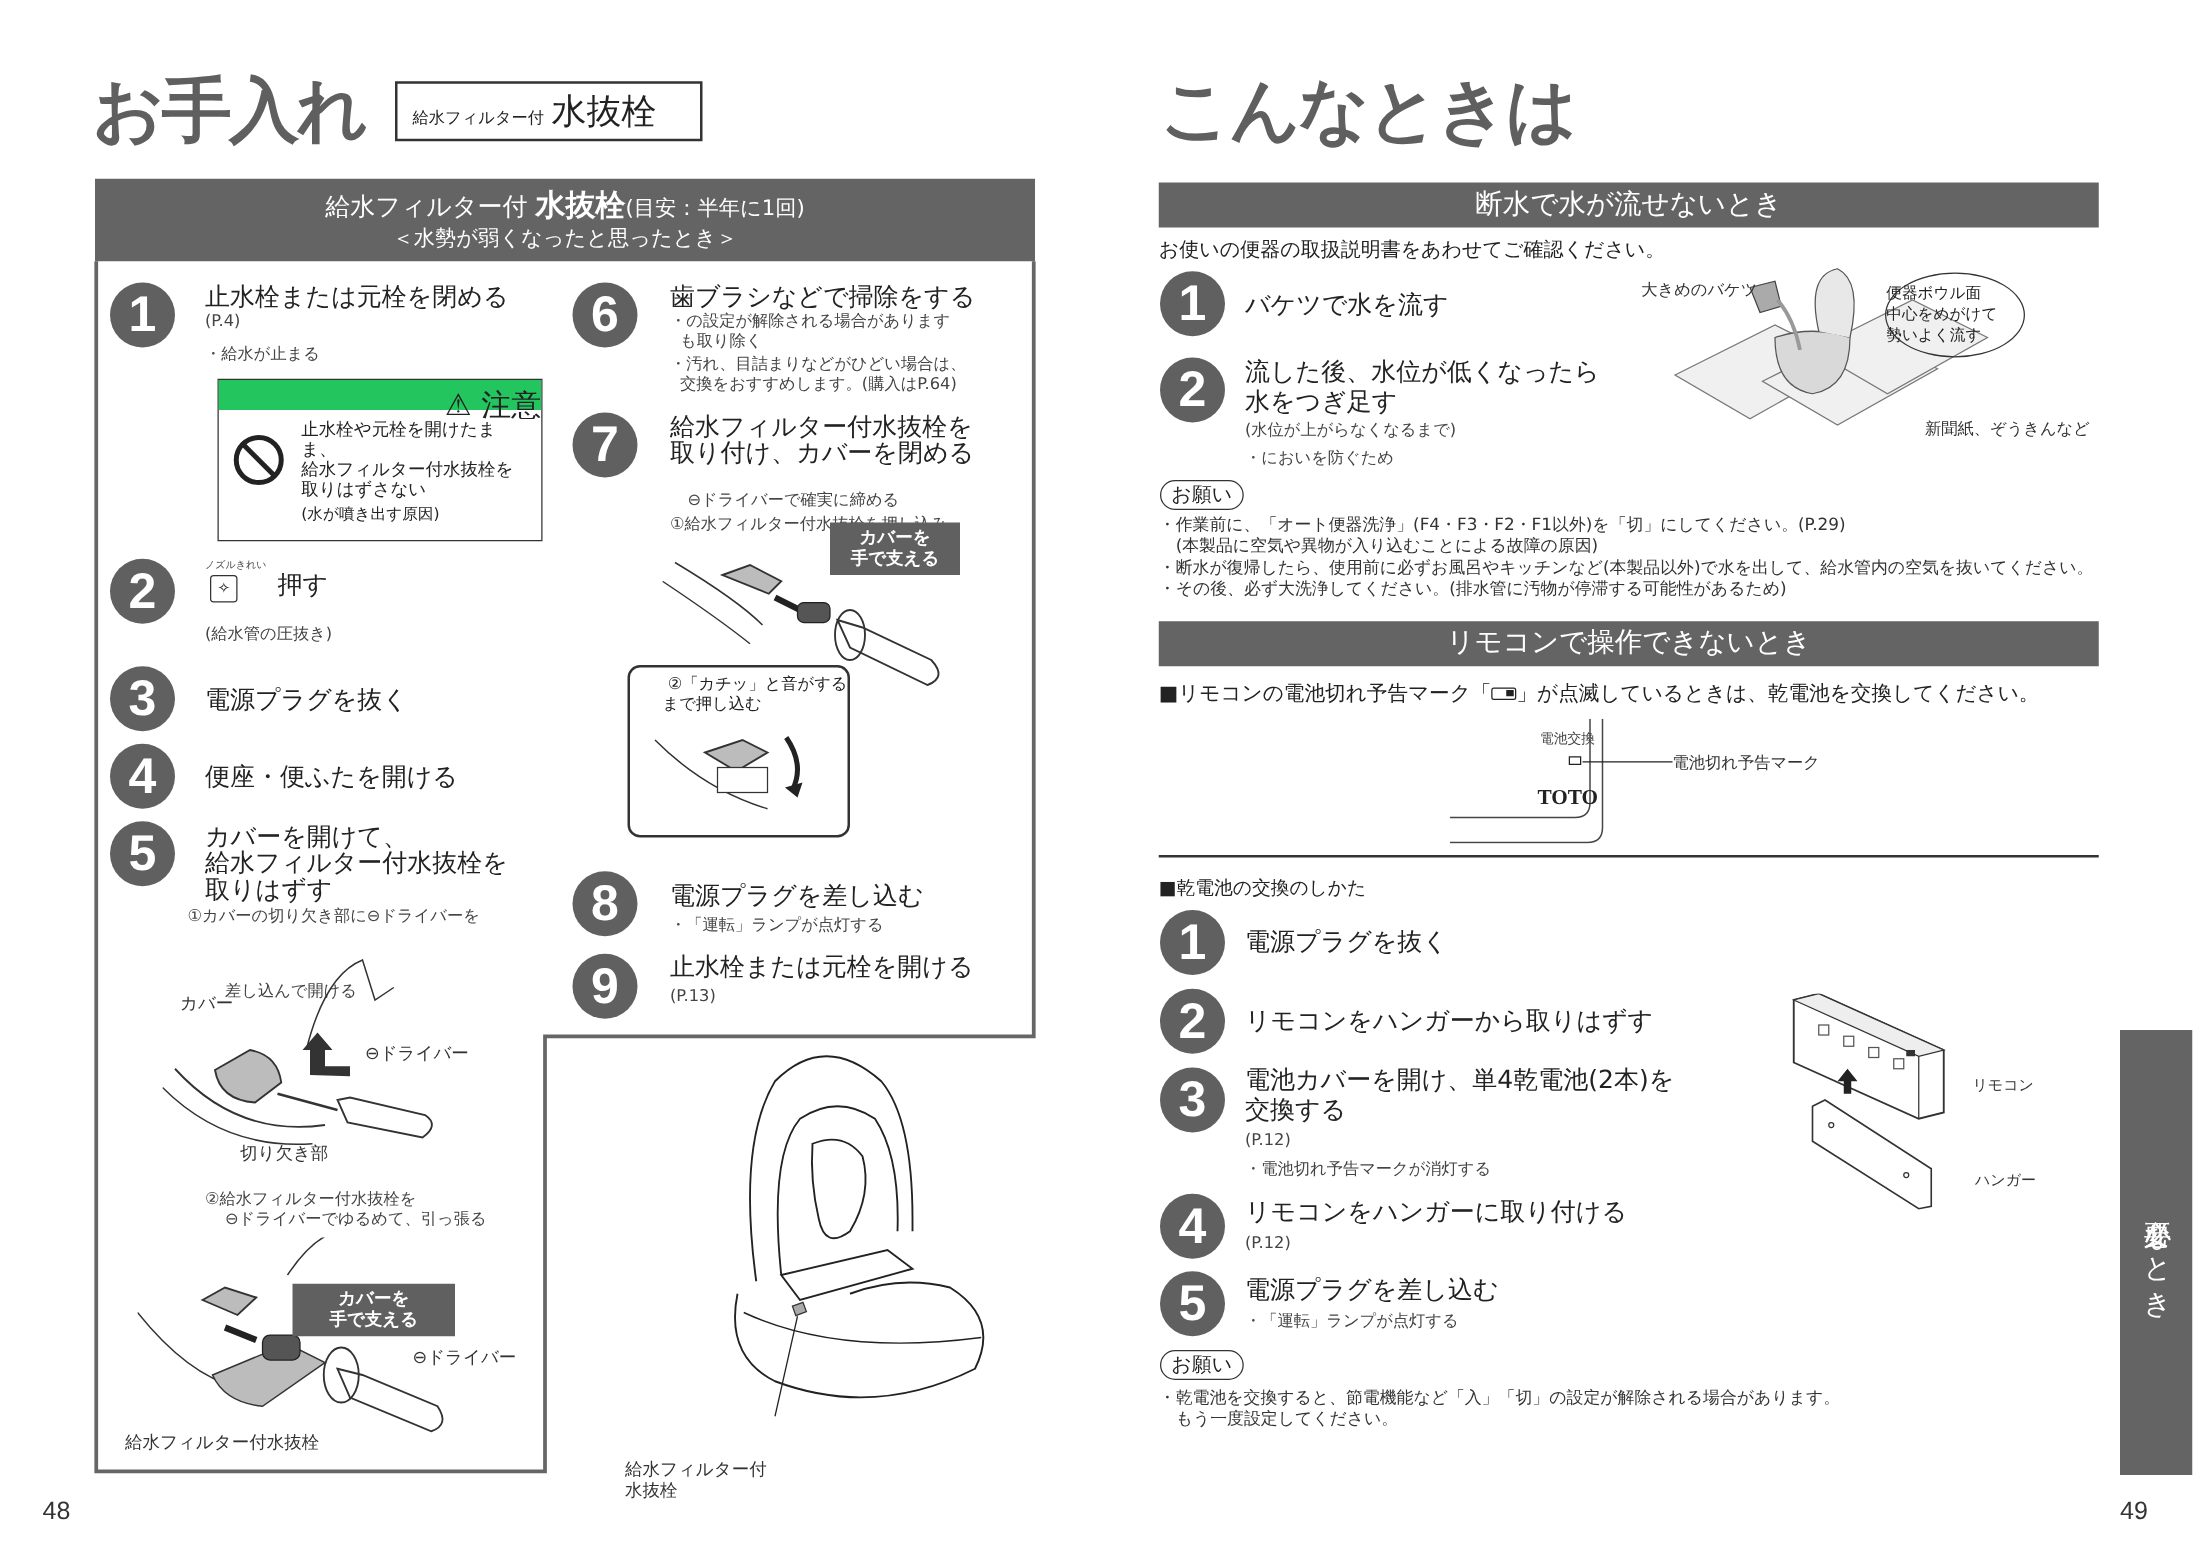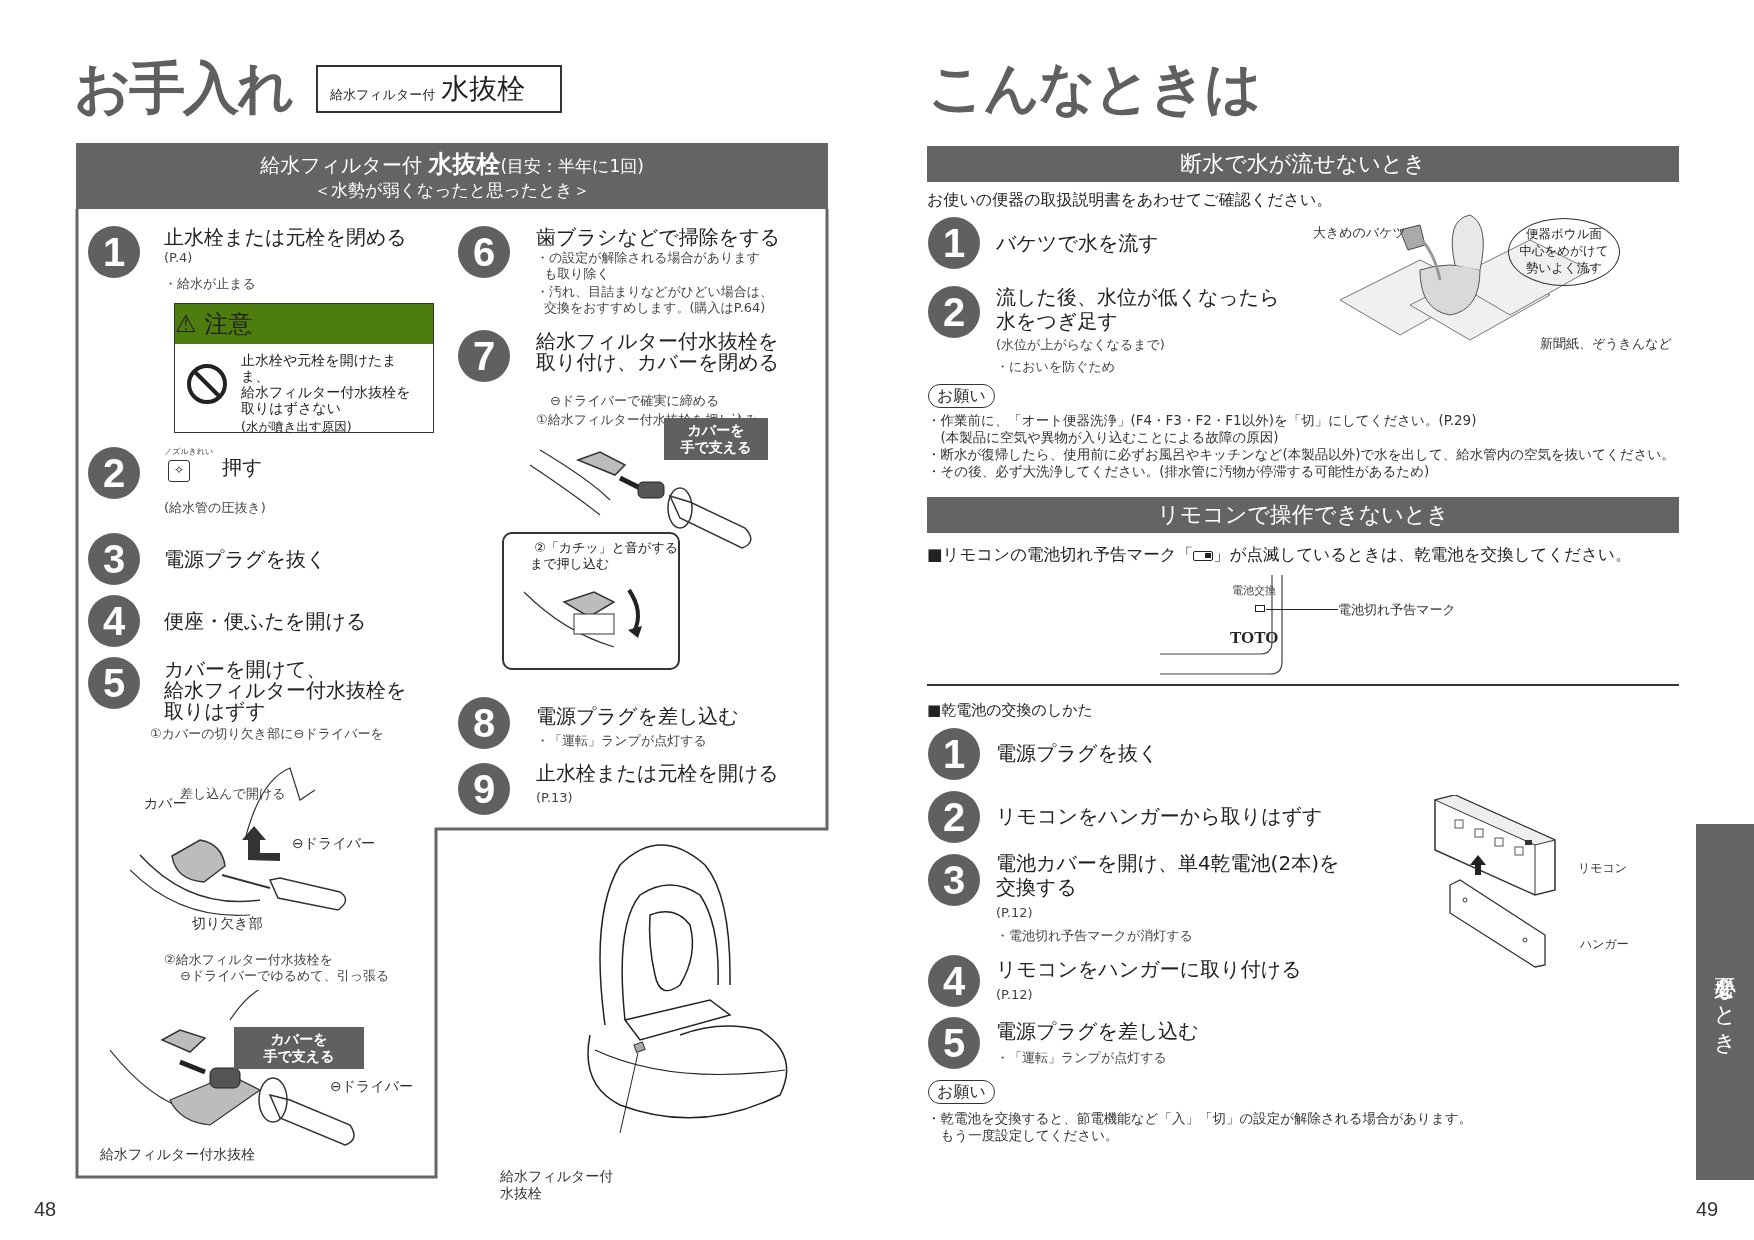--- a/index.html
+++ b/index.html
@@ -8,21 +8,21 @@
   .abs { position: absolute; }
   .big-title { font-family: "Liberation Sans", "DejaVu Sans", sans-serif; font-weight: bold; font-size: 56px; color: #5f5f5f; letter-spacing: -2px; line-height: 1; }
   .subject-box { border: 2px solid #333; background: #fff; display: flex; align-items: flex-end; padding: 6px 12px; gap: 6px; height: 48px; }
   .subject-box .small { font-size: 13px; line-height: 20px; }
   .subject-box .large { font-size: 28px; line-height: 32px; }
   .header-bar { background: #646464; color: #fff; text-align: center; }
   .circle { width: 52px; height: 52px; border-radius: 50%; background: #606060; color: #fff; font-weight: bold; font-size: 40px; font-family: "Liberation Sans", "DejaVu Sans", sans-serif; display: flex; align-items: center; justify-content: center; line-height: 1; }
   .step-title { font-size: 20px; line-height: 22px; color: #222; }
   .step-note { font-size: 13px; line-height: 16px; color: #444; }
   .caution { border: 1.5px solid #333; background: #fff; }
-  .caution .ch { background: #4d7c0f; text-align: left; font-size: 24px; height: 40px; line-height: 40px; }
+  .caution .ch { background: #22c55e; text-align: right; font-size: 24px; height: 24px; line-height: 40px; }
   .caution .cb { display: flex; align-items: flex-start; padding: 8px 10px; gap: 12px; }
   .callout { background: #606060; color: #fff; font-weight: bold; font-size: 14px; line-height: 17px; text-align: center; padding: 4px 8px; }
   .label { font-size: 14px; color: #333; line-height: 17px; white-space: nowrap; }
   .inset { border: 2px solid #333; border-radius: 10px; background: #fff; }
   .bar2 { background: #646464; color: #fff; text-align: center; font-size: 22px; height: 36px; line-height: 36px; }
   .onegai { display: inline-block; border: 1.5px solid #333; border-radius: 14px; padding: 0 8px; font-size: 16px; line-height: 22px; }
   .bullet-list div { font-size: 13.5px; line-height: 17px; color: #333; white-space: nowrap; }
   .side-tab { background: #646464; color: #fff; writing-mode: vertical-rl; text-align: center; font-size: 22px; display: flex; align-items: center; justify-content: center; letter-spacing: 2px; }
   .page-num { font-size: 20px; color: #333; font-family: "Liberation Sans", "DejaVu Sans", sans-serif; }
   svg { display: block; }
@@ -202,21 +202,21 @@
 <svg class="abs" style="left:1330px; top:210px;" width="270" height="140" viewBox="0 0 270 140">
   <polygon points="10,90 90,50 150,80 70,125" fill="#f0f0f0" stroke="#777"></polygon>
   <polygon points="80,95 160,55 220,85 140,130" fill="#f0f0f0" stroke="#777"></polygon>
   <polygon points="120,70 200,30 260,60 180,105" fill="#f0f0f0" stroke="#777"></polygon>
   <path d="M90,60 Q90,100 120,105 Q150,100 150,60 Q120,50 90,60 Z" fill="#d9d9d9" stroke="#555"></path>
   <path d="M125,55 Q115,10 140,5 Q160,15 150,60" fill="#e8e8e8" stroke="#555"></path>
   <path d="M70,20 L90,15 L95,35 L78,40 Z" fill="#aaa" stroke="#444"></path>
   <path d="M92,30 Q105,45 110,70" fill="none" stroke="#999" stroke-width="3"></path>
 </svg>
 <div class="abs label" style="left:1313px; top:224px; font-size:13px;">大きめのバケツ</div>
-<div class="abs" style="left:1508px; top:218px; width:112px; height:68px; border:1.5px solid #333; border-radius:50%; text-align:center; font-size:12.5px; line-height:17px; padding-top:6px;">
+<div class="abs" style="left:1508px; top:218px; width:112px; height:68px; border:1.5px solid #333; border-radius:50%; font-size:12.5px; line-height:17px; padding-top:6px;">
   <div>便器ボウル面</div>
   <div>中心をめがけて</div>
   <div>勢いよく流す</div>
 </div>
 <div class="abs label" style="left:1540px; top:335px; font-size:13px;">新聞紙、ぞうきんなど</div>
 
 <div class="abs onegai" style="left:928px; top:384px;">お願い</div>
 <div class="abs bullet-list" style="left:927px; top:412px;">
   <div>・作業前に、「オート便器洗浄」(F4・F3・F2・F1以外)を「切」にしてください。(P.29)</div>
   <div>　(本製品に空気や異物が入り込むことによる故障の原因)</div>

